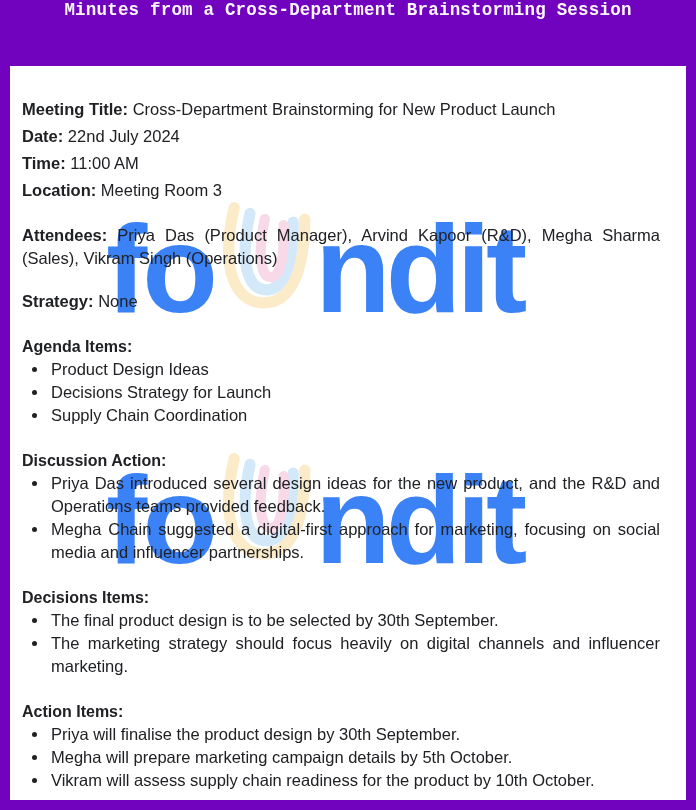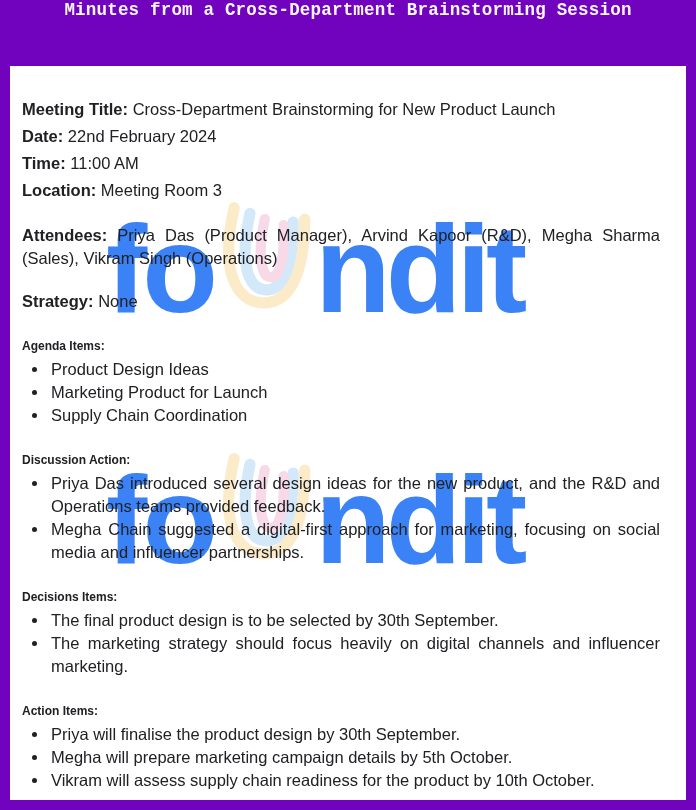--- a/index.html
+++ b/index.html
@@ -62,21 +62,21 @@
   }
   .meta-line { margin: 0; line-height: 27px; }
   strong { font-weight: 700; }
   .para {
     margin: 20px 0 0 0;
     line-height: 23px;
     text-align: justify;
   }
   .sec-heading {
     margin: 22px 0 0 0;
-    font-size: 12px;
+    font-size: 16px;
     font-weight: 700;
     line-height: 23px;
   }
   ul.bullets {
     margin: 0;
     padding: 0 0 0 27px;
     list-style: disc;
   }
   ul.bullets li {
     line-height: 23px;
@@ -109,33 +109,33 @@
       <path d="M10 6 C 2 70, 22 96, 45 96 C 70 96, 86 72, 80 10" fill="none" stroke="#FBEBC9" stroke-width="11" stroke-linecap="round"></path>
       <path d="M26 10 C 20 62, 33 83, 48 83 C 64 83, 74 62, 69 14" fill="none" stroke="#D3E8F9" stroke-width="11" stroke-linecap="round"></path>
       <path d="M41 14 C 37 52, 44 70, 52 70 C 61 70, 65 52, 60 18" fill="none" stroke="#F7D9E7" stroke-width="10" stroke-linecap="round"></path>
     </svg>
     <span>ndit</span>
   </div>
 
   <div class="content">
 
     <p class="meta-line"><strong>Meeting Title:</strong> <span>Cross-Department Brainstorming for New Product Launch</span></p>
-    <p class="meta-line"><strong>Date:</strong> <span>22nd February 2024</span></p>
+    <p class="meta-line"><strong>Date:</strong> <span>22nd July 2024</span></p>
     <p class="meta-line"><strong>Time:</strong> <span>11:00 AM</span></p>
     <p class="meta-line"><strong>Location:</strong> <span>Meeting Room 3</span></p>
 
     <p class="para"><strong>Attendees:</strong> <span>Priya Das (Product Manager), Arvind Kapoor (R&amp;D), Megha Sharma (Sales), Vikram Singh (Operations)</span></p>
 
     <p class="para"><strong>Strategy:</strong> <span>None</span></p>
 
     <section>
       <h3 class="sec-heading">Agenda Items:</h3>
       <ul class="bullets">
         <li>Product Design Ideas</li>
-        <li>Marketing Product for Launch</li>
+        <li>Decisions Strategy for Launch</li>
         <li>Supply Chain Coordination</li>
       </ul>
     </section>
 
     <section>
       <h3 class="sec-heading">Discussion Action:</h3>
       <ul class="bullets">
         <li>Priya Das introduced several design ideas for the new product, and the R&amp;D and Operations teams provided feedback.</li>
         <li>Megha Chain suggested a digital-first approach for marketing, focusing on social media and influencer partnerships.</li>
       </ul>

